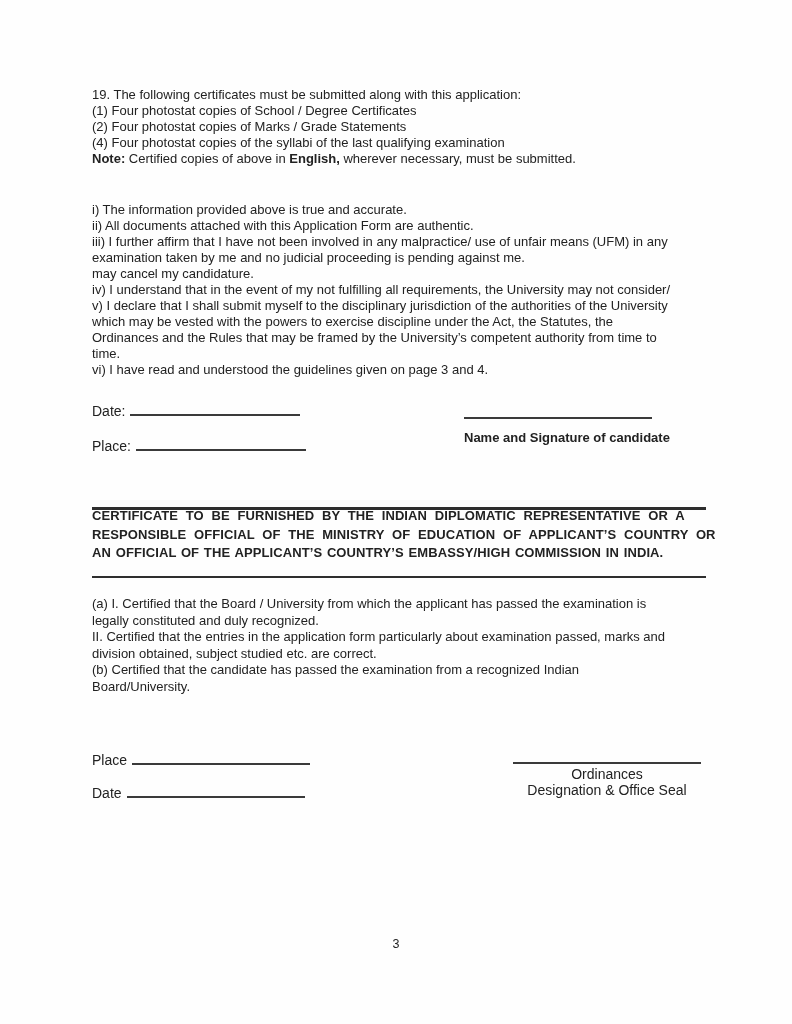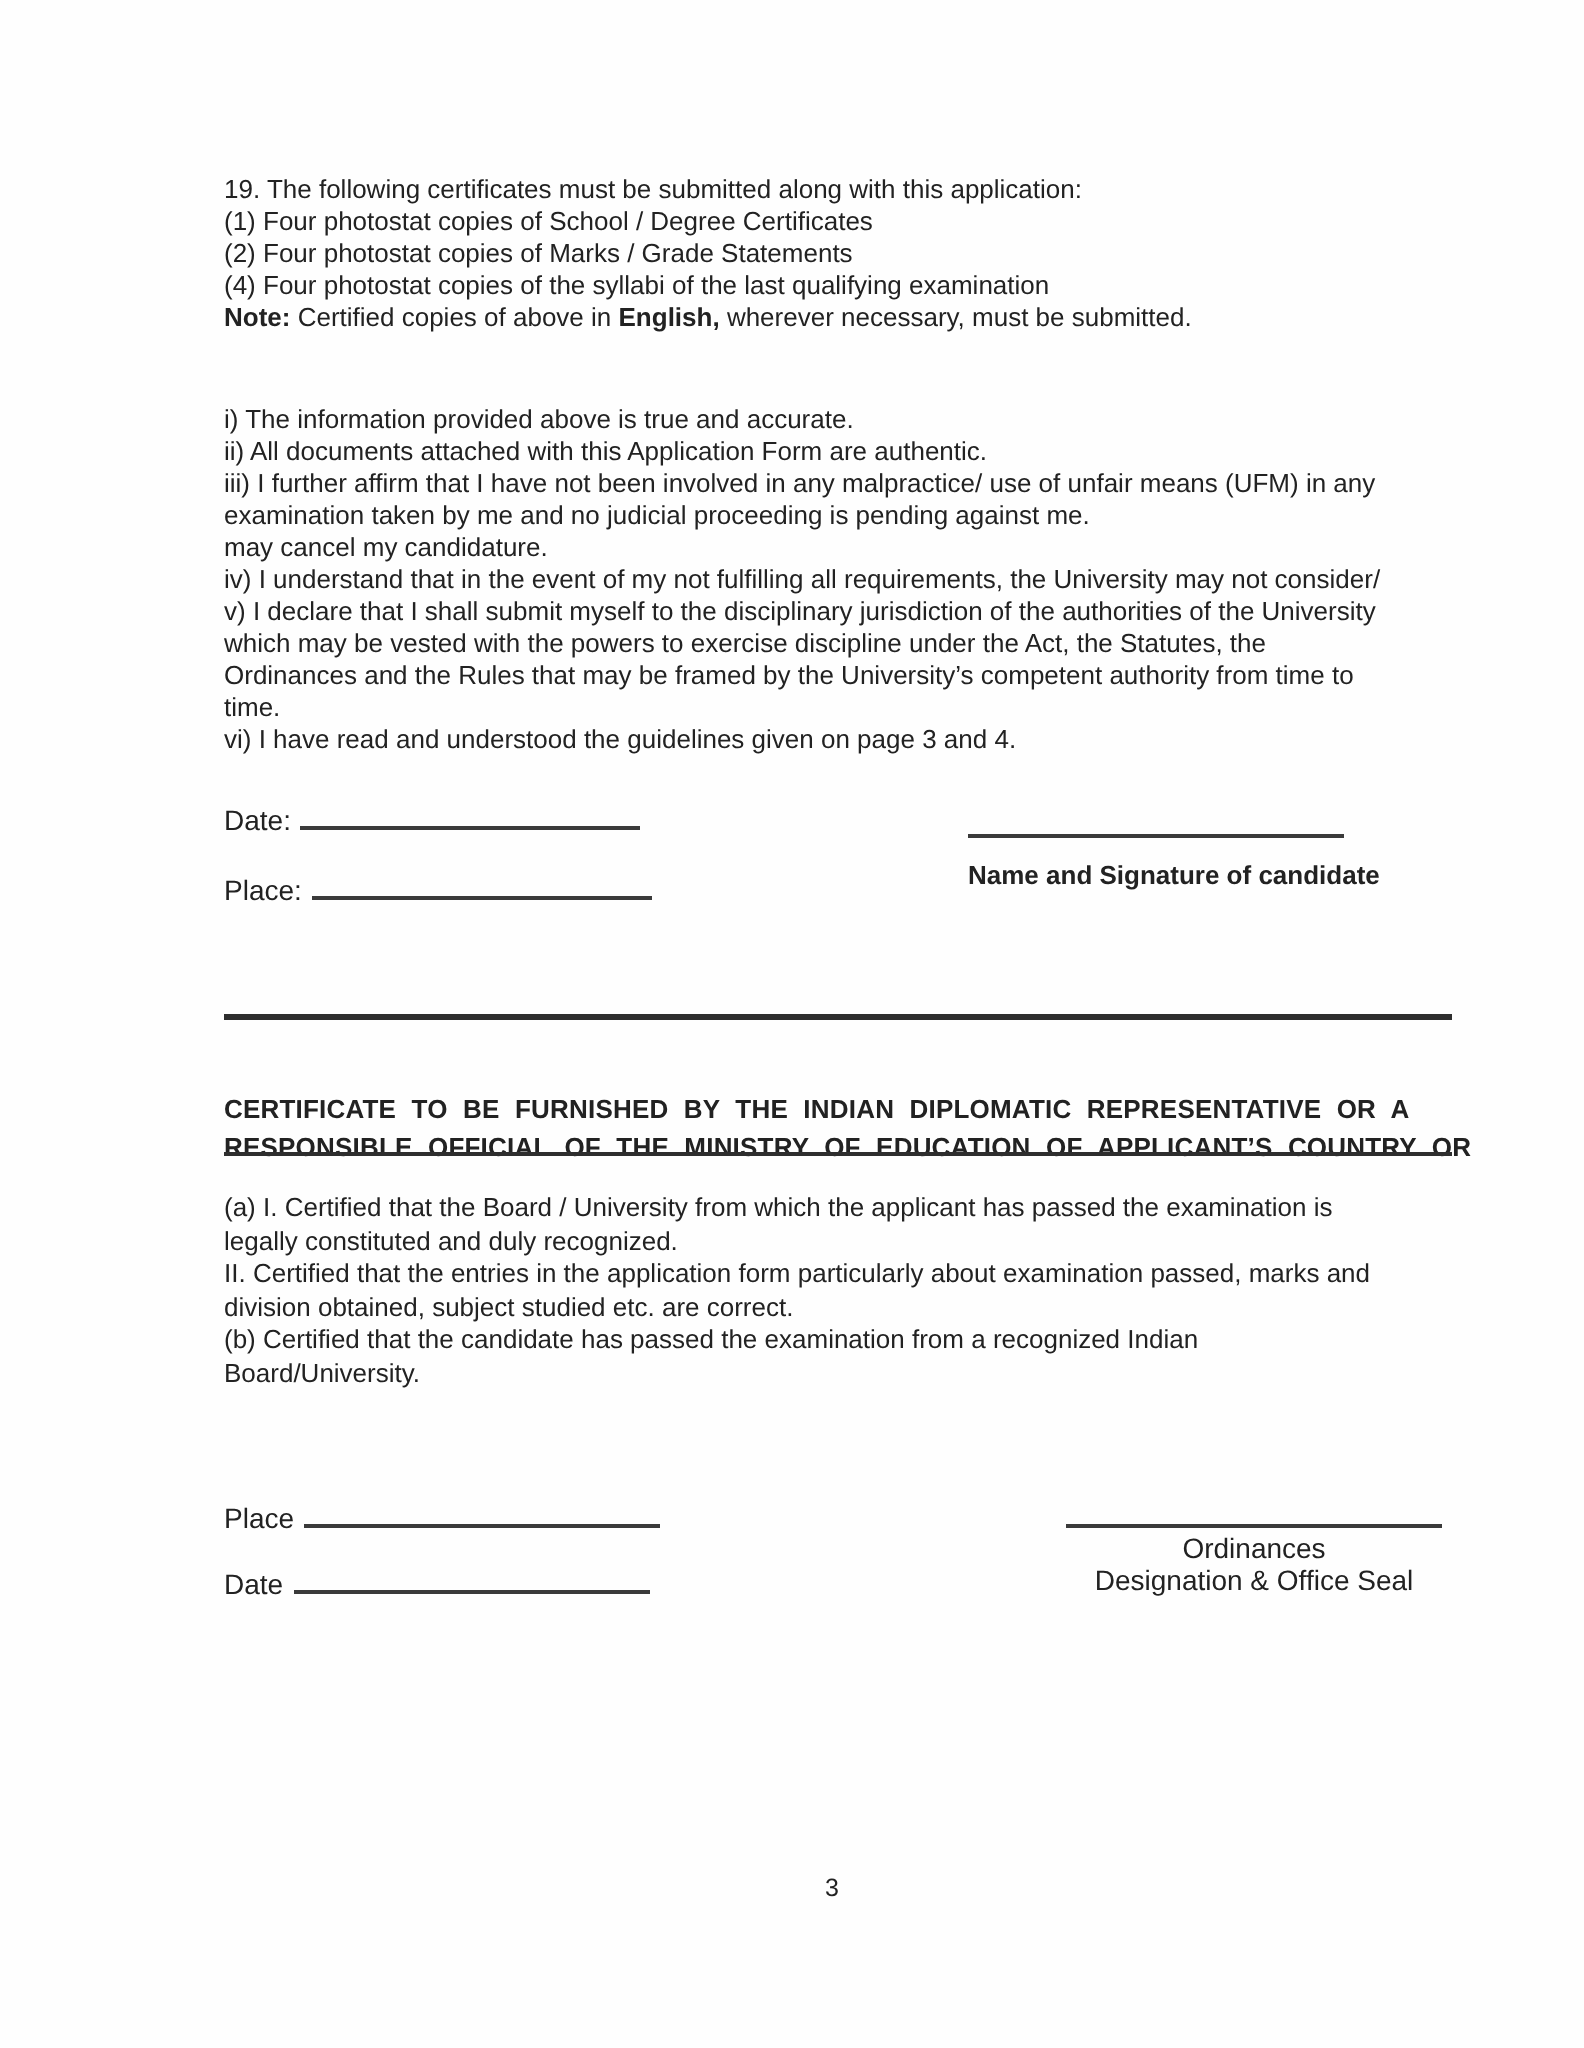--- a/index.html
+++ b/index.html
@@ -15,21 +15,21 @@
     background: #fefefe;
     font-family: "Liberation Sans", sans-serif;
     color: #222;
     overflow: hidden;
   }
   .txtline {
     font-size: 13px;
     line-height: 16px;
     white-space: nowrap;
   }
-  .abs { position: absolute; margin-left: 20px; }
+  .abs { position: absolute; }
   .col { left: 92px; width: 614px; }
   b, .bold { font-weight: bold; }
   .fill-line {
     display: inline-block;
     border-bottom: 2px solid #3a3a3a;
     height: 11px;
     vertical-align: baseline;
     margin-left: 5px;
   }
   .rule {
@@ -102,23 +102,24 @@
   <div class="abs" style="left:92px; top:402px;">
     <span class="caption">Date:</span><span class="fill-line" style="width:170px;"></span>
   </div>
   <div class="abs" style="left:464px; top:400px; width:188px; height:17px; border-bottom:2px solid #3a3a3a;"></div>
   <div class="abs caption-bold" style="left:464px; top:430px;">Name and Signature of candidate</div>
   <div class="abs" style="left:92px; top:437px;">
     <span class="caption">Place:</span><span class="fill-line" style="width:170px;"></span>
   </div>
 
   <div class="abs col rule-thick" style="top:507px;"></div>
-  <div class="abs col" style="top:546px;">
+  <div class="abs col" style="top:507px;">
     <div class="cert-heading-line justified">CERTIFICATE TO BE FURNISHED BY THE INDIAN DIPLOMATIC REPRESENTATIVE OR A</div>
     <div class="cert-heading-line justified">RESPONSIBLE OFFICIAL OF THE MINISTRY OF EDUCATION OF APPLICANT’S COUNTRY OR</div>
+    <div class="cert-heading-line last">AN OFFICIAL OF THE APPLICANT’S COUNTRY’S EMBASSY/HIGH COMMISSION IN INDIA.</div>
   </div>
   <div class="abs col rule" style="top:576px;"></div>
 
   <div class="abs col" style="top:596px;">
     <div class="body-line">(a) I. Certified that the Board / University from which the applicant has passed the examination is</div>
     <div class="body-line">legally constituted and duly recognized.</div>
     <div class="body-line">II. Certified that the entries in the application form particularly about examination passed, marks and</div>
     <div class="body-line">division obtained, subject studied etc. are correct.</div>
     <div class="body-line">(b) Certified that the candidate has passed the examination from a recognized Indian</div>
     <div class="body-line">Board/University.</div>

